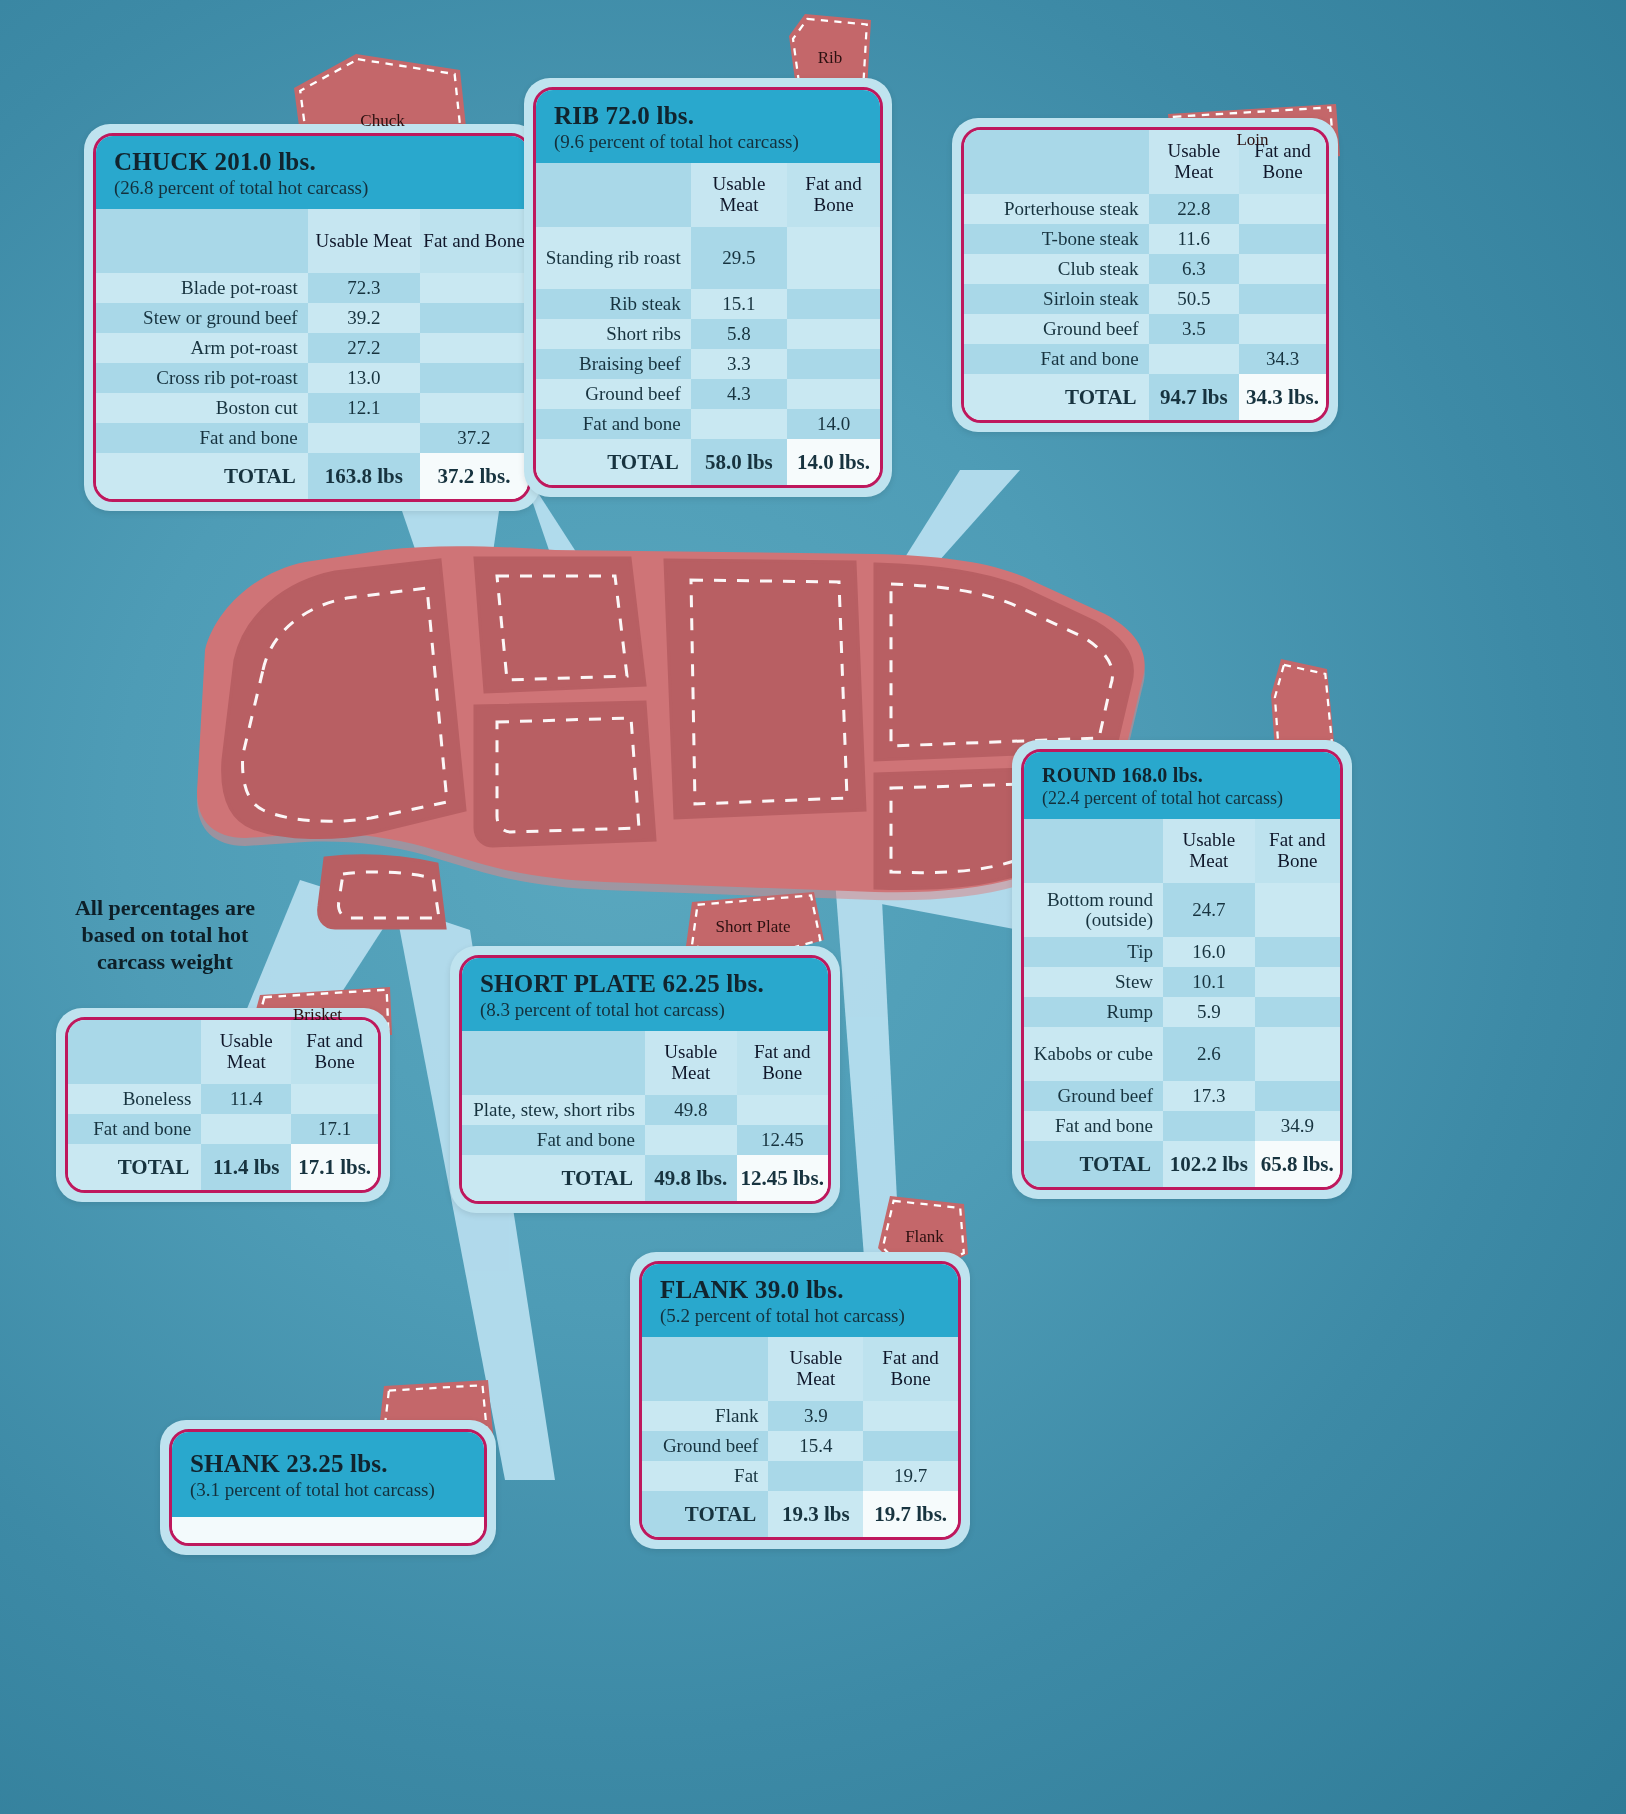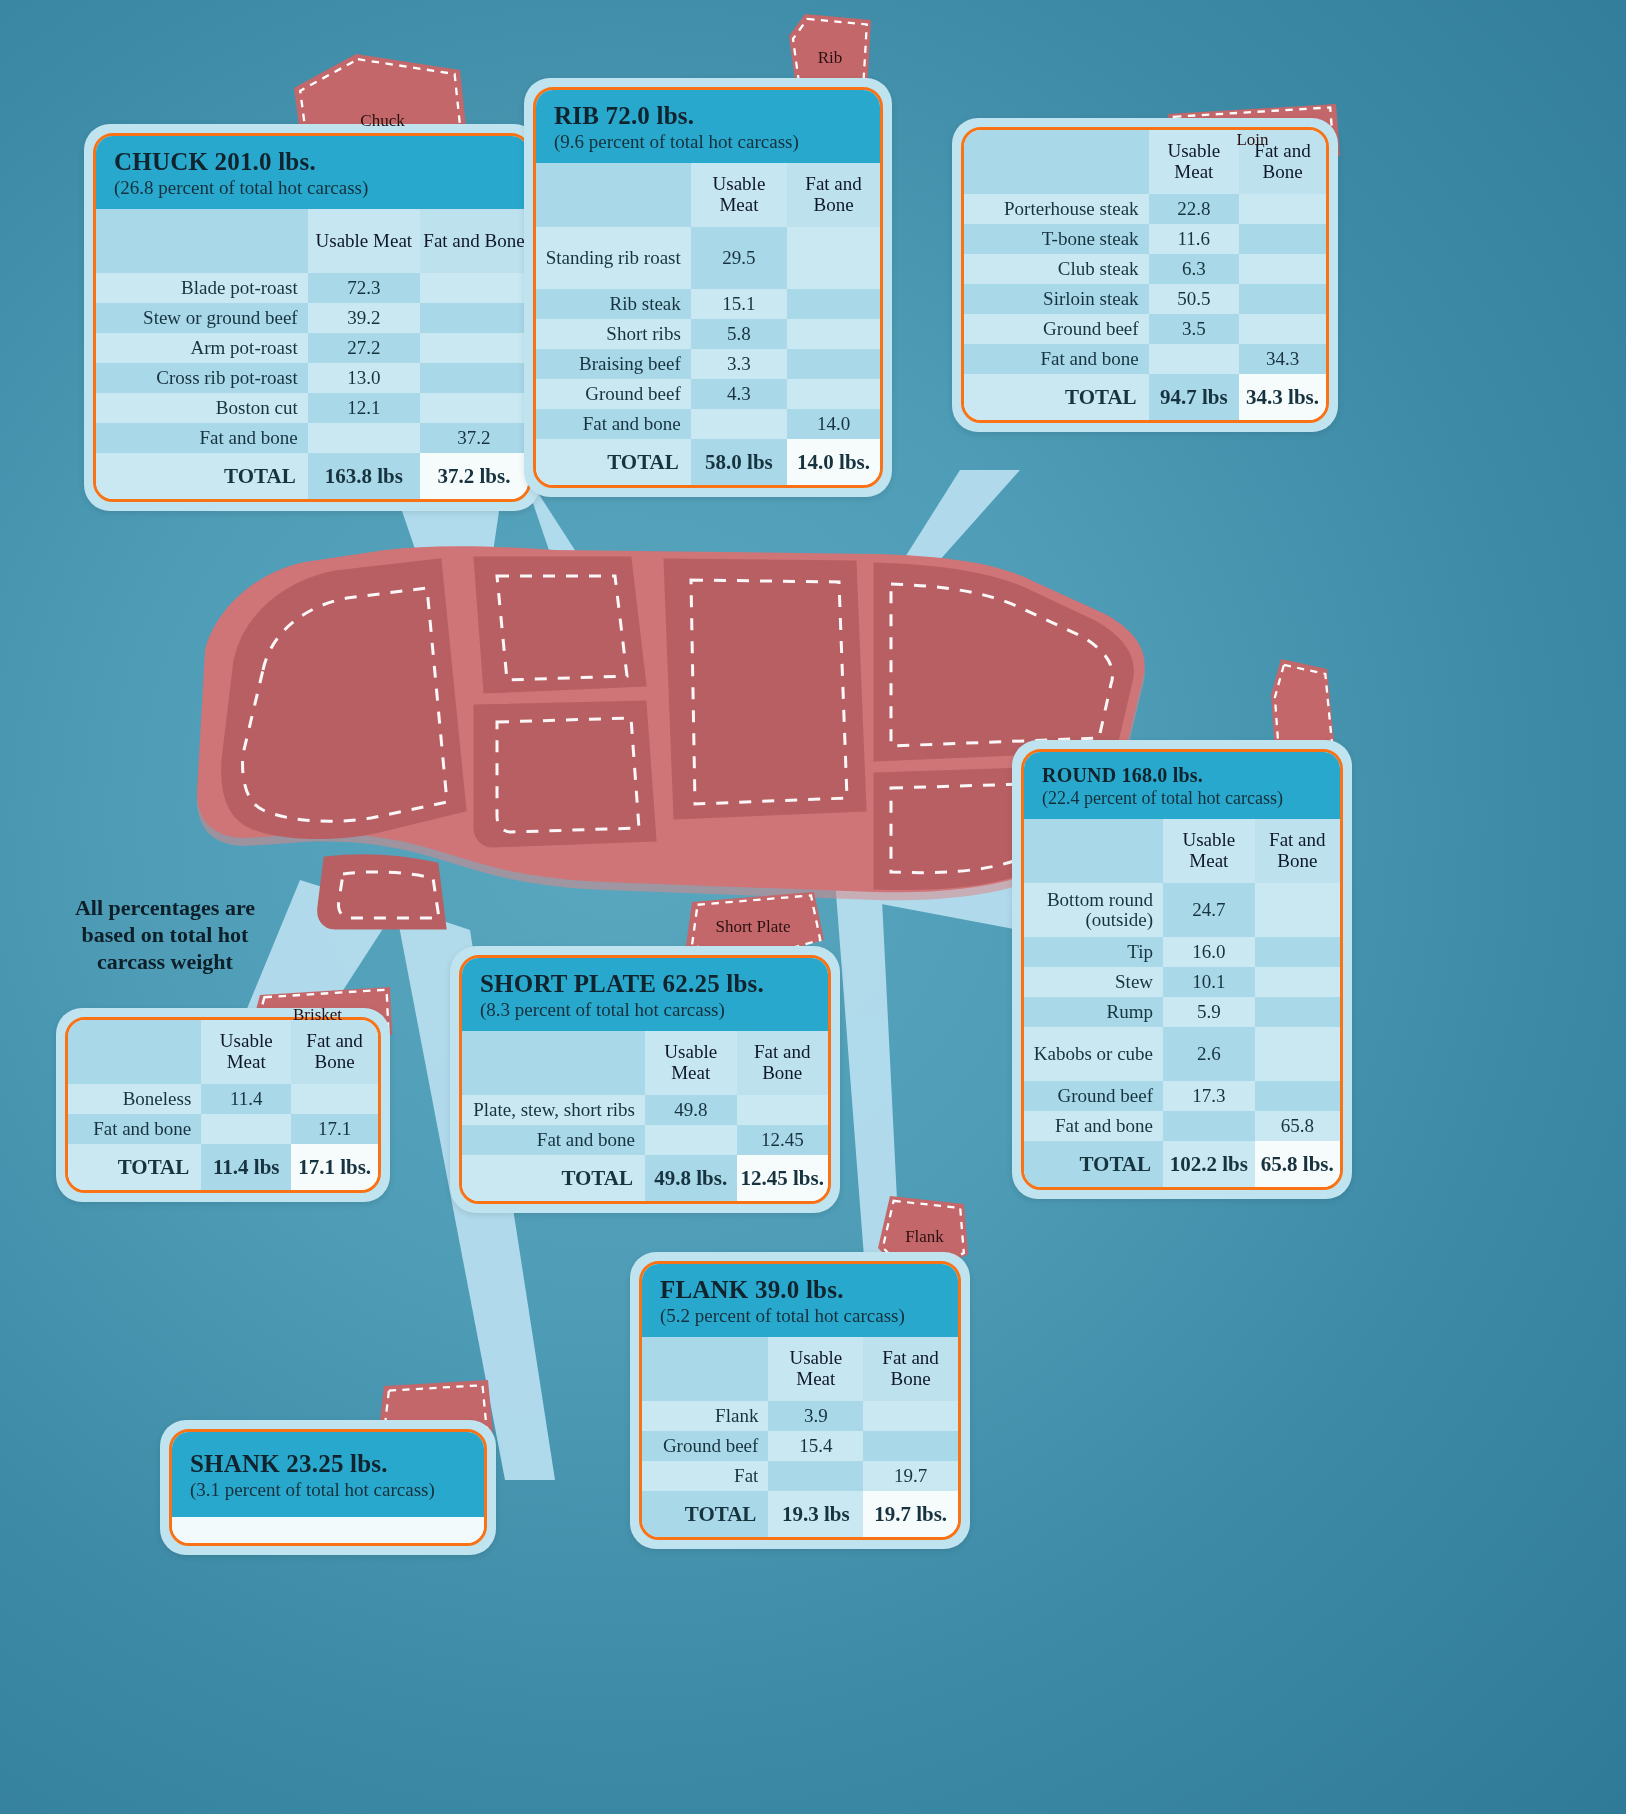--- a/index.html
+++ b/index.html
@@ -16,21 +16,21 @@
     position: absolute;
     background: #bfe3ef;
     border-radius: 26px;
     padding: 9px;
     box-shadow: 0 2px 6px rgba(0,0,0,.10);
   }
   .card-inner {
     background: #f3fafc;
     border-radius: 20px;
     overflow: hidden;
-    border: 3px solid #f97316;
+    border: 3px solid #be185d;
   }
   .card-head {
     background: #29a8cd;
     padding: 12px 18px 10px 18px;
   }
   .card-title {
     font-weight: bold; font-size: 25px; color: #11242e;
     letter-spacing: .2px; white-space: nowrap;
   }
   .card-sub { font-size: 19px; color: #14303c; margin-top: 1px; white-space: nowrap; }
@@ -406,21 +406,21 @@
               <td class="v fb"></td>
             </tr>
           <tr>
               <td class="lbl">Ground beef</td>
               <td class="v um">17.3</td>
               <td class="v fb"></td>
             </tr>
           <tr>
               <td class="lbl">Fat and bone</td>
               <td class="v um"></td>
-              <td class="v fb">65.8</td>
+              <td class="v fb">34.9</td>
             </tr>
           <tr class="total">
               <td class="lbl">TOTAL</td>
               <td class="v um">102.2 lbs</td>
               <td class="v">65.8 lbs.</td>
             </tr>
         </tbody>
       </table>
     </div>
   </div>

